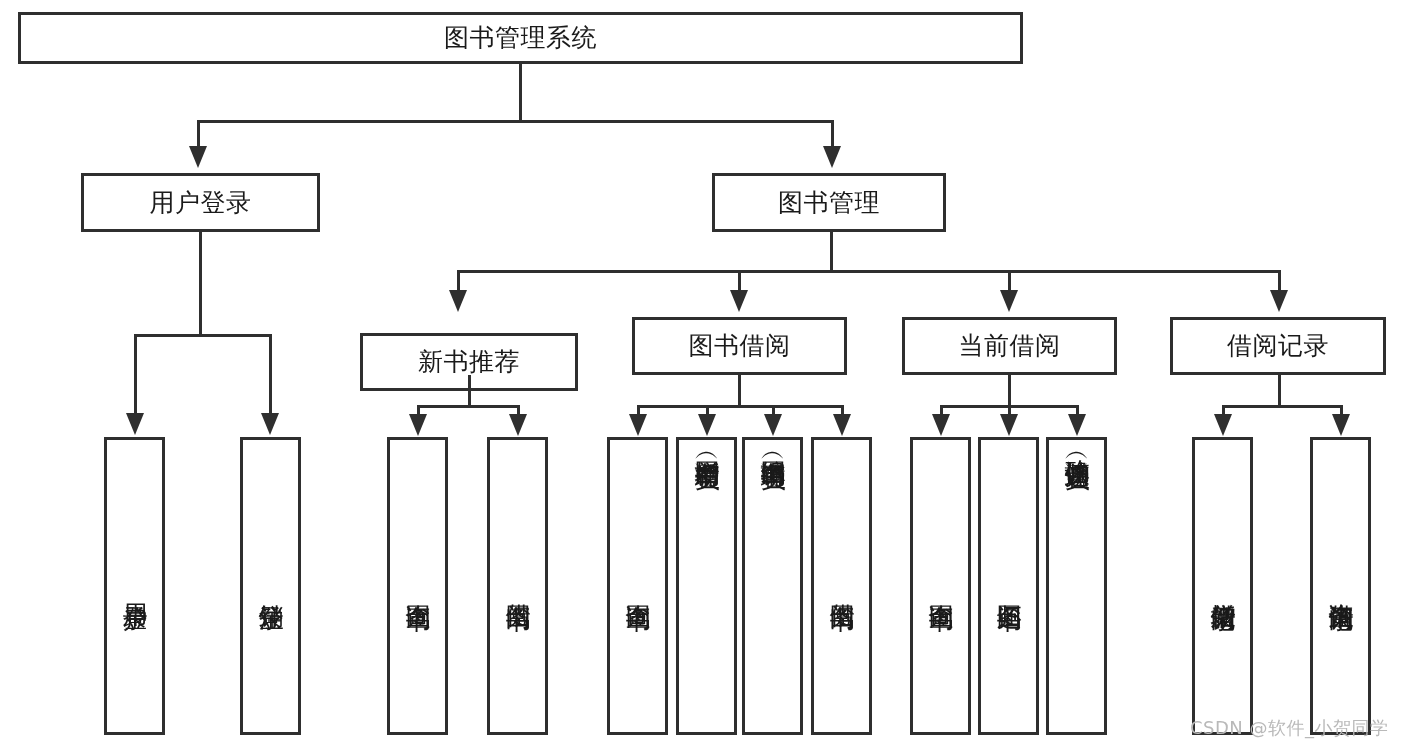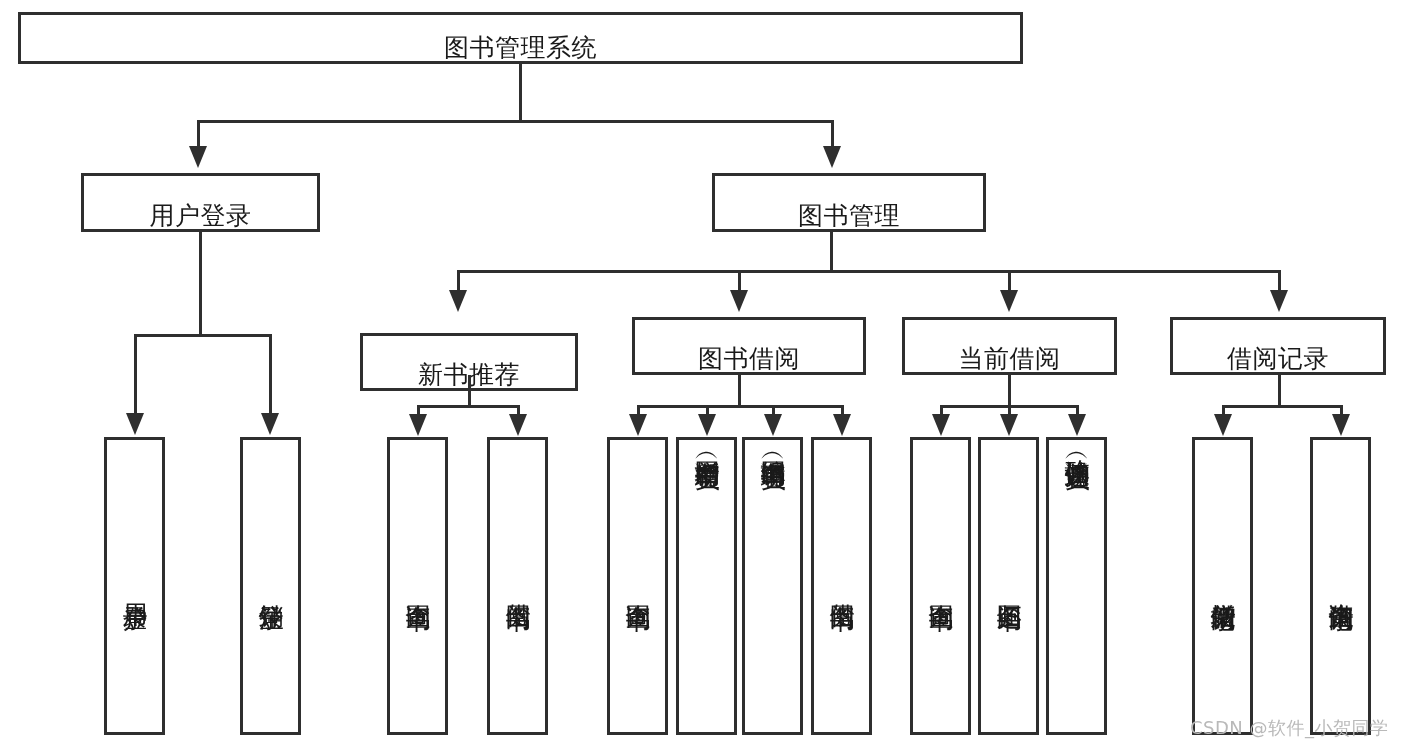--- a/index.html
+++ b/index.html
@@ -16,21 +16,21 @@
     height: 747px;
     background: #ffffff;
     overflow: hidden;
   }
   .node {
     position: absolute;
     box-sizing: border-box;
     background: #ffffff;
     border: 3px solid #2f2f2f;
     display: flex;
-    align-items: flex-end;
+    align-items: center;
     justify-content: center;
     color: #1a1a1a;
   }
   .node.root {
     border-width: 3px;
   }
   .node .label-h {
     font-size: 25px;
     line-height: 1.1;
     letter-spacing: 0.5px;
@@ -91,21 +91,21 @@
   <div class="vline" style="left:519px; top:64px; height:58px;"></div>
   <div class="hline" style="left:197px; top:120px; width:637px;"></div>
   <div class="vline" style="left:197px; top:120px; height:28px;"></div>
   <div class="arrow" style="left:189px; top:146px;"></div>
   <div class="vline" style="left:831px; top:120px; height:28px;"></div>
   <div class="arrow" style="left:823px; top:146px;"></div>
 
   <div class="node" style="left:81px; top:173px; width:239px; height:59px;">
     <span class="label-h">用户登录</span>
   </div>
-  <div class="node" style="left:712px; top:173px; width:274px; height:59px;">
+  <div class="node" style="left:712px; top:173px; width:234px; height:59px;">
     <span class="label-h">图书管理</span>
   </div>
 
   <div class="vline" style="left:199px; top:232px; height:105px;"></div>
   <div class="hline" style="left:134px; top:334px; width:138px;"></div>
   <div class="vline" style="left:134px; top:334px; height:81px;"></div>
   <div class="arrow" style="left:126px; top:413px;"></div>
   <div class="vline" style="left:269px; top:334px; height:81px;"></div>
   <div class="arrow" style="left:261px; top:413px;"></div>
 
@@ -116,21 +116,21 @@
   <div class="vline" style="left:738px; top:270px; height:22px;"></div>
   <div class="arrow" style="left:730px; top:290px;"></div>
   <div class="vline" style="left:1008px; top:270px; height:22px;"></div>
   <div class="arrow" style="left:1000px; top:290px;"></div>
   <div class="vline" style="left:1278px; top:270px; height:22px;"></div>
   <div class="arrow" style="left:1270px; top:290px;"></div>
 
   <div class="node" style="left:360px; top:333px; width:218px; height:58px;">
     <span class="label-h">新书推荐</span>
   </div>
-  <div class="node" style="left:632px; top:317px; width:234px; height:58px;">
+  <div class="node" style="left:632px; top:317px; width:215px; height:58px;">
     <span class="label-h">图书借阅</span>
   </div>
   <div class="node" style="left:1170px; top:317px; width:216px; height:58px;">
     <span class="label-h">借阅记录</span>
   </div>
   <div class="node" style="left:902px; top:317px; width:215px; height:58px;">
     <span class="label-h">当前借阅</span>
   </div>
 
   <div class="vline" style="left:468px; top:375px; height:33px;"></div>

